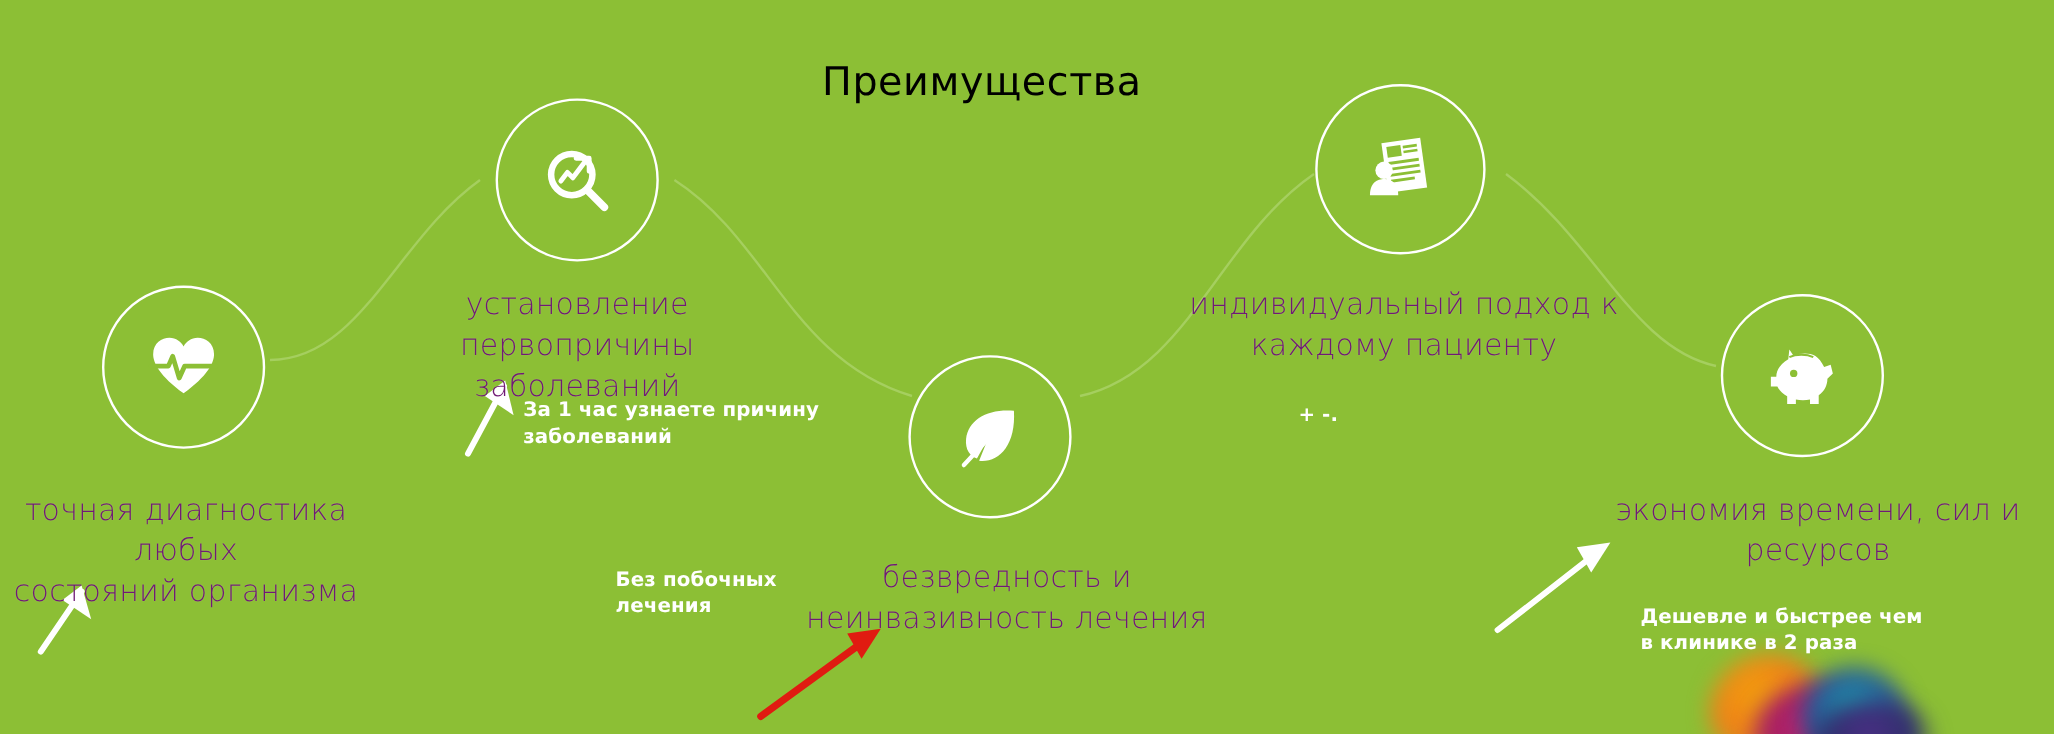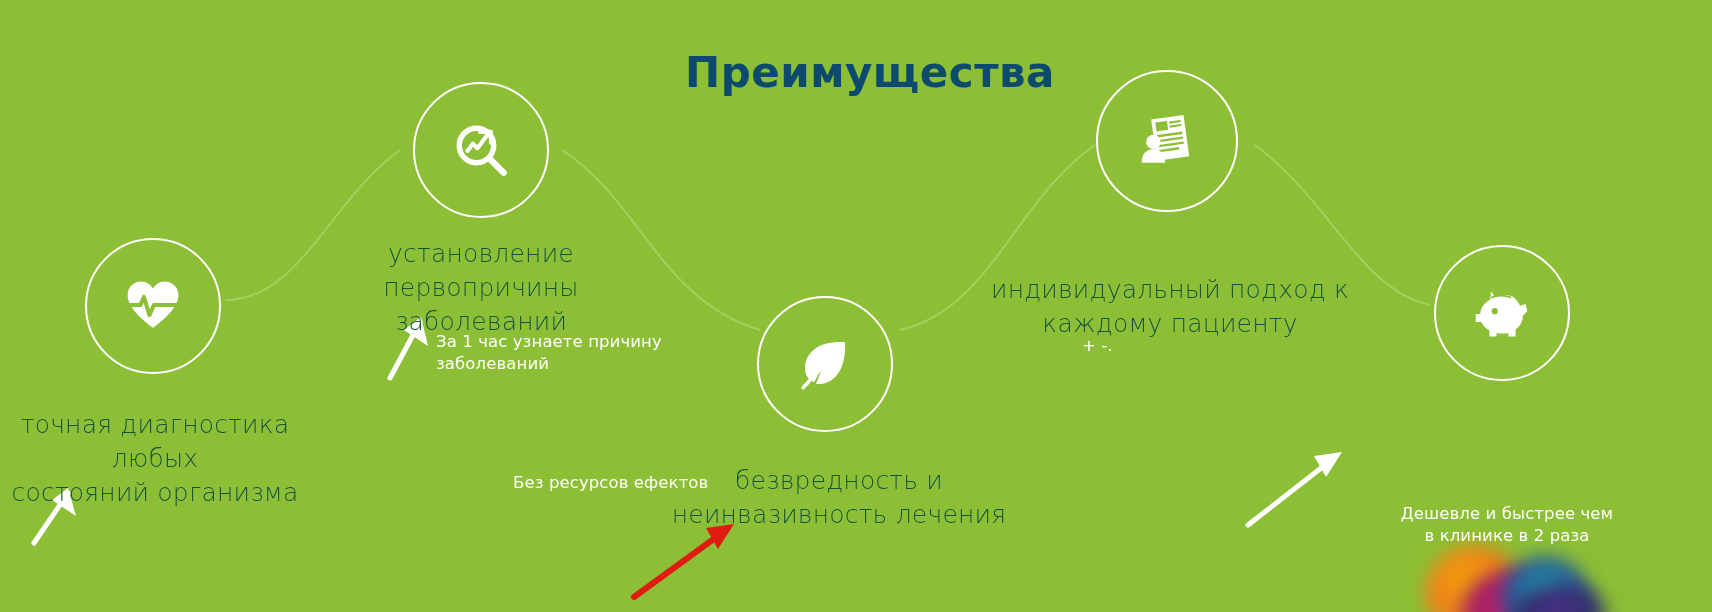--- a/index.html
+++ b/index.html
@@ -35,43 +35,43 @@
     justify-content: center;
   }
   .node-icon {
     display: block;
     width: 58px;
     height: 58px;
   }
   .node-icon svg { display: block; width: 100%; height: 100%; }
   .label {
     position: absolute;
-    color: #14532d;
+    color: #701a75;
     text-align: center;
     font-weight: 300;
     font-size: 25px;
     line-height: 1.35;
     letter-spacing: 0.2px;
     text-shadow: 0 0 1px rgba(255,255,255,0.25);
     white-space: pre-line;
   }
   .note {
     position: absolute;
     color: #ffffff;
     font-size: 16.5px;
-    font-weight: 400;
+    font-weight: 700;
     line-height: 1.35;
     letter-spacing: 0.1px;
     white-space: pre-line;
   }
   .page-title {
     position: absolute;
-    color: #0c4a6e;
-    font-size: 42px;
-    font-weight: 700;
+    color: #000000;
+    font-size: 33px;
+    font-weight: 400;
     letter-spacing: 0.5px;
     white-space: nowrap;
   }
   .blob {
     position: absolute;
     border-radius: 50%;
     filter: blur(9px);
   }
 </style>
 </head>
@@ -141,49 +141,51 @@
   <div class="node" style="left:757px; top:296px; width:136px; height:136px;">
     <span class="node-icon">
       <svg viewBox="0 0 64 64" fill="#ffffff">
         <path d="M54 8 C 30 6 12 16 10 34 C 9 44 14 50 20 52 L 30 34 L 22 54 C 40 56 56 40 54 8 Z"></path>
         <path d="M8 58 L34 30" stroke="#ffffff" stroke-width="4" stroke-linecap="round"></path>
       </svg>
     </span>
   </div>
   <div class="label" style="left:644px; top:464px; width:390px;">безвредность и
 неинвазивность лечения</div>
-  <div class="note" style="left:513px; top:472px; width:220px;">Без ресурсов ефектов</div>
+  <div class="note" style="left:513px; top:472px; width:220px;">Без побочных лечения</div>
 
   <div class="node" style="left:1096px; top:70px; width:142px; height:142px;">
     <span class="node-icon">
       <svg viewBox="0 0 64 64">
         <g transform="rotate(-8 32 32)">
           <rect x="18" y="6" width="36" height="46" fill="#ffffff"></rect>
           <rect x="22" y="10" width="13" height="10" fill="#8cbf35"></rect>
           <rect x="37" y="11" width="13" height="2.4" fill="#8cbf35"></rect>
           <rect x="37" y="15.5" width="13" height="2.4" fill="#8cbf35"></rect>
           <rect x="22" y="24" width="28" height="2.6" fill="#8cbf35"></rect>
           <rect x="22" y="29.5" width="28" height="2.6" fill="#8cbf35"></rect>
           <rect x="22" y="35" width="28" height="2.6" fill="#8cbf35"></rect>
           <rect x="22" y="40.5" width="22" height="2.6" fill="#8cbf35"></rect>
         </g>
         <circle cx="17" cy="33" r="8" fill="#ffffff"></circle>
         <path d="M4 56 C 4 44 11 41 17 41 C 23 41 30 44 30 56 Z" fill="#ffffff"></path>
       </svg>
     </span>
   </div>
-  <div class="label" style="left:990px; top:237px; width:360px;margin-top:36px;">индивидуальный подход к
+  <div class="label" style="left:990px; top:237px; width:360px;">индивидуальный подход к
 каждому пациенту</div>
   <div class="note" style="left:1082px; top:335px; width:200px;">+ -.</div>
 
   <div class="node" style="left:1434px; top:245px; width:136px; height:136px;">
     <span class="node-icon">
       <svg viewBox="0 0 64 64" fill="#ffffff">
         <path d="M44 14 C 38 11 30 11 24 14 L 20 8 L 19 17 C 12 21 8 27 8 33 L 3 33 L 3 42 L 9 42 C 11 46 14 49 18 51 L 18 58 L 26 58 L 26 54 C 30 55 35 55 39 54 L 39 58 L 47 58 L 47 50 C 52 47 55 41 55 35 L 60 30 L 58 22 L 52 24 C 50 20 47 16 44 14 Z"></path>
         <circle cx="24" cy="30" r="3.4" fill="#8cbf35"></circle>
         <path d="M20 15 C 26 12 36 12 42 15" stroke="#8cbf35" stroke-width="2" fill="none"></path>
       </svg>
     </span>
   </div>
-  <div class="note" style="left:1367px; top:503px; width:280px;text-align:center;">Дешевле и быстрее чем
+  <div class="label" style="left:1330px; top:408px; width:370px;">экономия времени, сил и
+ресурсов</div>
+  <div class="note" style="left:1367px; top:503px; width:280px;">Дешевле и быстрее чем
 в клинике в 2 раза</div>
 
 </div>
 
 </body></html>

